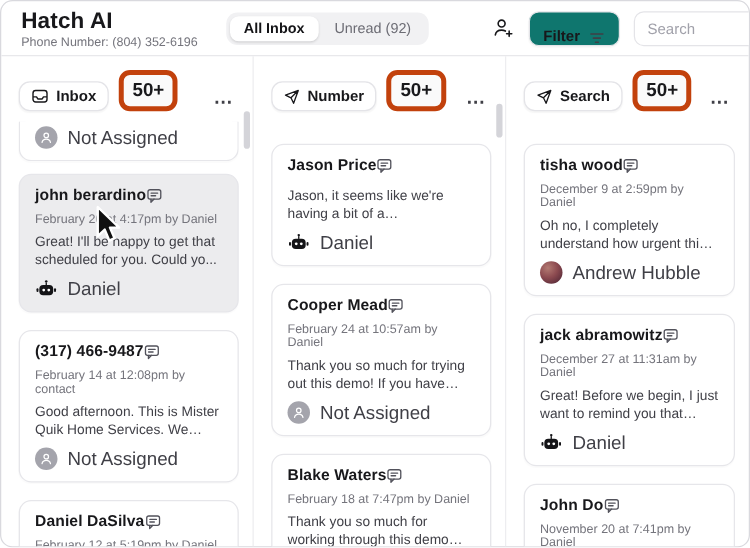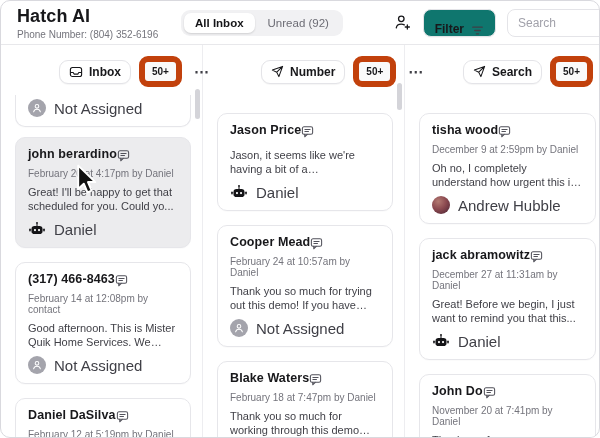--- a/index.html
+++ b/index.html
@@ -21,24 +21,24 @@
   .icon-btn { display:flex; align-items:center; justify-content:center; }
   .btn-filter { display:flex; align-items:flex-end; gap:7px; border:1px solid #e4e4e8; border-radius:8px; height:28px;
     padding:0 11px; font-size:12px; font-weight:600; background:#0f766e; box-shadow:0 1px 1px rgba(0,0,0,.03); }
   .search-input { height:28px; width:100px; border:1px solid #e4e4e8; border-radius:8px; padding:0 10px;
     font-size:12px; font-family:"Liberation Sans", sans-serif; color:#18181b; outline:none; flex:none; margin-right:-24px; }
   .search-input::placeholder { color:#a1a1aa; }
   
   .board { display:flex; height:393px; }
   .column { width:202px; flex:none; border-right:1px solid #ededf0; position:relative; display:flex; flex-direction:column; }
   .column:last-child { flex:1; border-right:none; }
-  .col-head { display:flex; align-items:center; gap:8px; padding:11px 12px 8px 14px;margin-left:44px; }
+  .col-head { display:flex; align-items:flex-end; gap:8px; padding:11px 12px 8px 14px; }
   .pill { display:flex; align-items:center; gap:6px; border:1px solid #e4e4e8; border-radius:9px; background:#fff;
     padding:4px 9px; font-size:12px; font-weight:700; box-shadow:0 1px 1px rgba(0,0,0,.04); }
-  .count-pill { border:6px solid #c2410c; border-radius:9px; background:#fafafa; padding:4px 7px; font-size:10px; font-weight:700; }
+  .count-pill { border:4px solid #c2410c; border-radius:9px; background:#fafafa; padding:4px 7px; font-size:15px; font-weight:700; }
   .col-menu { margin-left:auto; color:#3f3f46; font-size:15px; font-weight:700; line-height:10px; padding:2px 4px; cursor:default; }
   .cards { flex:1; overflow:hidden; padding:0 11px 0 14px; }
   .cards.pad-top { padding-top:18px; }
   
   .card { background:#fff; border:1px solid #e6e6ea; border-radius:10px; padding:9px 12px; margin-bottom:14px;
     box-shadow:0 1px 1px rgba(0,0,0,.02); }
   .card.selected { background:#ececee; }
   .card.partial { border-top:none; border-top-left-radius:0; border-top-right-radius:0; padding-top:2px; margin-bottom:10px; }
   .card-head { display:flex; align-items:flex-start; }
   .card-name { font-size:12.5px; font-weight:700; line-height:15px; letter-spacing:.1px; }
@@ -145,21 +145,21 @@
           <rect x="20.3" y="11.4" width="2.1" height="4" rx="1" fill="#141417"></rect>
         </svg>
       </span>
 
       <span class="assignee-label">Daniel</span>
     </div>
   </div>
 
   <div class="card">
     <div class="card-head">
-      <span class="card-name">(317) 466-8463</span>
+      <span class="card-name">(317) 466-9487</span>
       <span class="msg-icon">
         <svg width="13" height="13" viewBox="0 0 16 16" fill="none" stroke="#52525b" stroke-width="1.3" stroke-linecap="round" stroke-linejoin="round">
           <rect x="1.7" y="2.2" width="12.6" height="9.2" rx="2"></rect>
           <path d="M4.6 11.4v3.1l3.1-3.1"></path>
           <path d="M4.8 5.6h6.4M4.8 8.1h4.4"></path>
         </svg>
       </span>
     </div>
     <div class="card-ts">February 14 at 12:08pm by contact</div>
     <div class="card-preview">Good afternoon. This is Mister Quik Home Services. We receiv...</div>

